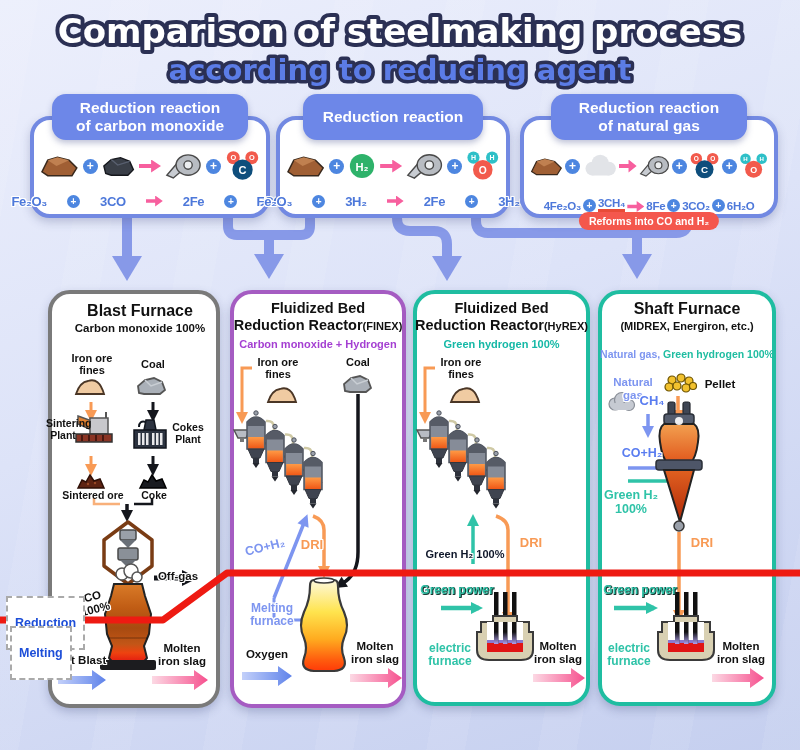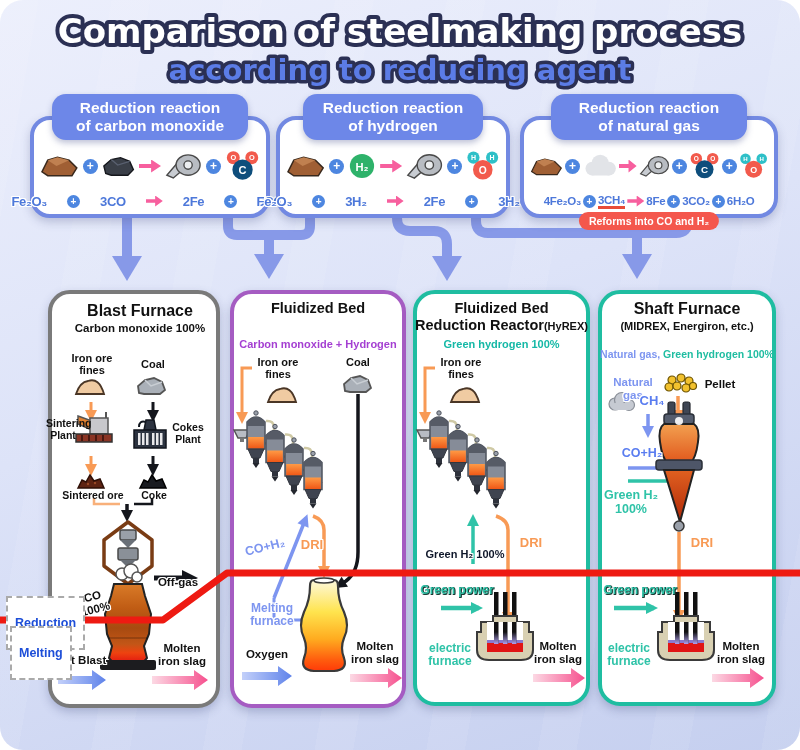--- a/index.html
+++ b/index.html
@@ -1,18 +1,18 @@
 <!DOCTYPE html>
 <html><head>
 <meta charset="utf-8">
 <style>
   html,body{margin:0;padding:0;}
   body{font-family:"Liberation Sans","DejaVu Sans",sans-serif;}
   .stage{position:relative;width:800px;height:750px;overflow:hidden;
-    background:linear-gradient(160deg,#eceffc 0%,#dde3f8 45%,#c5cfef 100%);border-radius:23px;}
+    background:linear-gradient(160deg,#eceffc 0%,#dde3f8 45%,#c5cfef 100%);}
   .stage::before{content:"";position:absolute;inset:0;
     background:repeating-linear-gradient(100deg,rgba(255,255,255,.08) 0 38px,rgba(255,255,255,0) 38px 110px);}
   .abs{position:absolute;}
   svg{display:block;}
   
   .ow{text-shadow:1px 0 0 #fff,-1px 0 0 #fff,0 1px 0 #fff,0 -1px 0 #fff,1px 1px 0 #fff,-1px -1px 0 #fff,1px -1px 0 #fff,-1px 1px 0 #fff;}
   
   .rx-card{position:absolute;top:116px;height:102px;background:#fff;border:4px solid #7289e2;border-radius:20px;
     box-shadow:0 4px 10px rgba(80,90,140,.30);box-sizing:border-box;}
   .rx-head{position:absolute;top:94px;height:46px;background:#6d87e8;border-radius:14px;color:#fff;
@@ -240,21 +240,20 @@
         <span class="fplus">+</span>
         <span class="chem ow">3H₂</span>
         <span class="farr"></span>
         <span class="chem ow">2Fe</span>
         <span class="fplus">+</span>
         <span class="chem ow">3H₂O</span>
       </div>
 </div>
 <div class="rx-head" style="left:303px;width:180px;">
   <div>Reduction reaction</div>
-  <div>of hydrogen</div>
 </div>
 
 <div class="rx-card small" style="left:520px;width:258px;z-index:2">
   <div class="icon-row" style="gap:2px;">
     <svg width="36" height="23" viewBox="0 0 40 24">
           <polygon points="2,18 8,6 18,3 30,6 38,14 33,22 8,22" fill="#a05f34" stroke="#38281c" stroke-width="1.5"></polygon>
           <polygon points="8,6 18,3 30,6 17,12" fill="#c08050"></polygon>
         </svg>
     <span class="iplus">+</span>
     <svg width="38" height="26" viewBox="0 0 40 26">
@@ -281,21 +280,21 @@
     <span class="iplus">+</span>
     <svg width="32" height="28" viewBox="0 0 36 32">
           <circle cx="8" cy="7" r="6.5" fill="#2ec0c8"></circle>
           <circle cx="28" cy="7" r="6.5" fill="#2ec0c8"></circle>
           <text x="8" y="10" text-anchor="middle" font-size="7.5" font-weight="bold" fill="#fff">H</text>
           <text x="28" y="10" text-anchor="middle" font-size="7.5" font-weight="bold" fill="#fff">H</text>
           <circle cx="18" cy="20" r="10.5" fill="#f25a4c"></circle>
           <text x="18" y="25" text-anchor="middle" font-size="11" font-weight="bold" fill="#fff">O</text>
         </svg>
   </div>
-  <div class="formula" style="gap:2px;">
+  <div class="formula" style="gap:2px;align-items:flex-end;">
         <span class="chem ow">4Fe₂O₃</span>
         <span class="fplus">+</span>
         <span class="chem ow ul-red">3CH₄</span>
         <span class="farr"></span>
         <span class="chem ow">8Fe</span>
         <span class="fplus">+</span>
         <span class="chem ow">3CO₂</span>
         <span class="fplus">+</span>
         <span class="chem ow">6H₂O</span>
       </div>
@@ -385,21 +384,21 @@
   <div class="lbl l2" style="left:-2px;top:128px;width:34px;font-size:10.5px;">
           <div>Sintering</div>
           <div>Plant</div>
         </div>
   <div class="lbl l2" style="left:120px;top:132px;width:40px;font-size:10.5px;">
           <div>Cokes</div>
           <div>Plant</div>
         </div>
   <div class="lbl" style="left:10px;top:200px;width:70px;font-size:10.5px;">Sintered ore</div>
   <div class="lbl" style="left:86px;top:200px;width:40px;font-size:10.5px;">Coke</div>
-  <div class="lbl ow" style="left:104px;top:286px;width:52px;font-size:11.5px;">Off-gas</div>
+  <div class="lbl ow" style="left:104px;top:280px;width:52px;font-size:11.5px;">Off-gas</div>
   <div class="lbl l2 ow" style="left:24px;top:300px;width:44px;font-size:11.5px;transform:rotate(-14deg);">
           <div>CO</div>
           <div>100%</div>
         </div>
   <div class="lbl ow" style="left:2px;top:364px;width:62px;font-size:11.5px;">Hot Blast</div>
   <div class="lbl l2 ow" style="left:102px;top:352px;width:64px;font-size:11.5px;">
           <div>Molten</div>
           <div>iron slag</div>
         </div>
  </div>
@@ -422,20 +421,21 @@
     <path d="M44,308 L76,228" stroke="#7d95f0" stroke-width="3.5" marker-end="url(#mk-blue)"></path>
     <g transform="translate(68,288)">
       <path d="M16,2 L36,2 Q40,2 40,8 Q40,22 46,34 Q52,48 46,60 Q42,70 46,80 Q50,92 36,93 L16,93 Q2,92 6,80 Q10,70 6,60 Q0,48 6,34 Q12,22 12,8 Q12,2 16,2 Z" fill="url(#gradMelt)" stroke="#3a3a3a" stroke-width="2.2"></path>
       <ellipse cx="26" cy="2.5" rx="10" ry="2.5" fill="#fff" stroke="#3a3a3a" stroke-width="1.5"></ellipse>
     </g>
     <polygon points="12,382 48,382 48,376 62,386 48,396 48,390 12,390" fill="url(#gradBlueArr)"></polygon>
     <polygon points="120,384 158,384 158,378 172,388 158,398 158,392 120,392" fill="url(#gradPinkArr)"></polygon>
   </svg>
   <div class="col-title" style="top:10px;font-size:14.5px;line-height:1.15;">
     <div>Fluidized Bed</div>
+    <div><span>Reduction Reactor</span><span style="font-size:11px;">(FINEX)</span></div>
   </div>
   <div class="col-title" style="top:48px;font-size:11px;color:#a43fd2;">Carbon monoxide + Hydrogen</div>
   <div class="lbl l2" style="left:20px;top:66px;width:56px;font-size:11px;">
           <div>Iron ore</div>
           <div>fines</div>
         </div>
   <div class="lbl" style="left:108px;top:66px;width:40px;font-size:11px;">Coal</div>
   <div class="lbl ow" style="left:8px;top:250px;width:54px;font-size:12.5px;color:#7d95f0;transform:rotate(-14deg);">CO+H₂</div>
   <div class="lbl ow" style="left:64px;top:248px;width:36px;font-size:13px;color:#f89a55;">DRI</div>
   <div class="lbl l2 ow" style="left:12px;top:312px;width:60px;font-size:12px;color:#7d95f0;">

